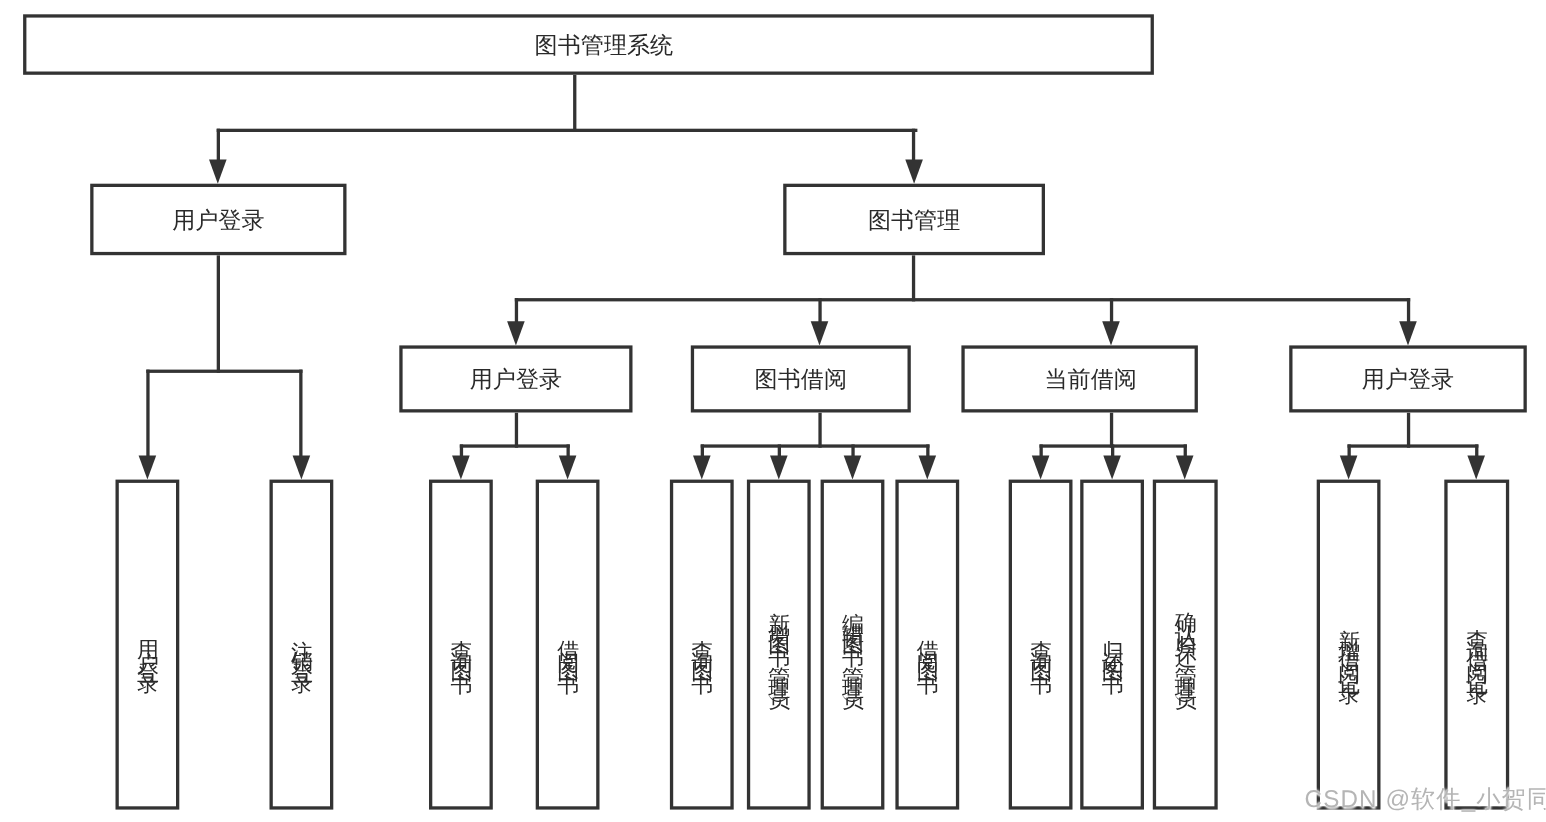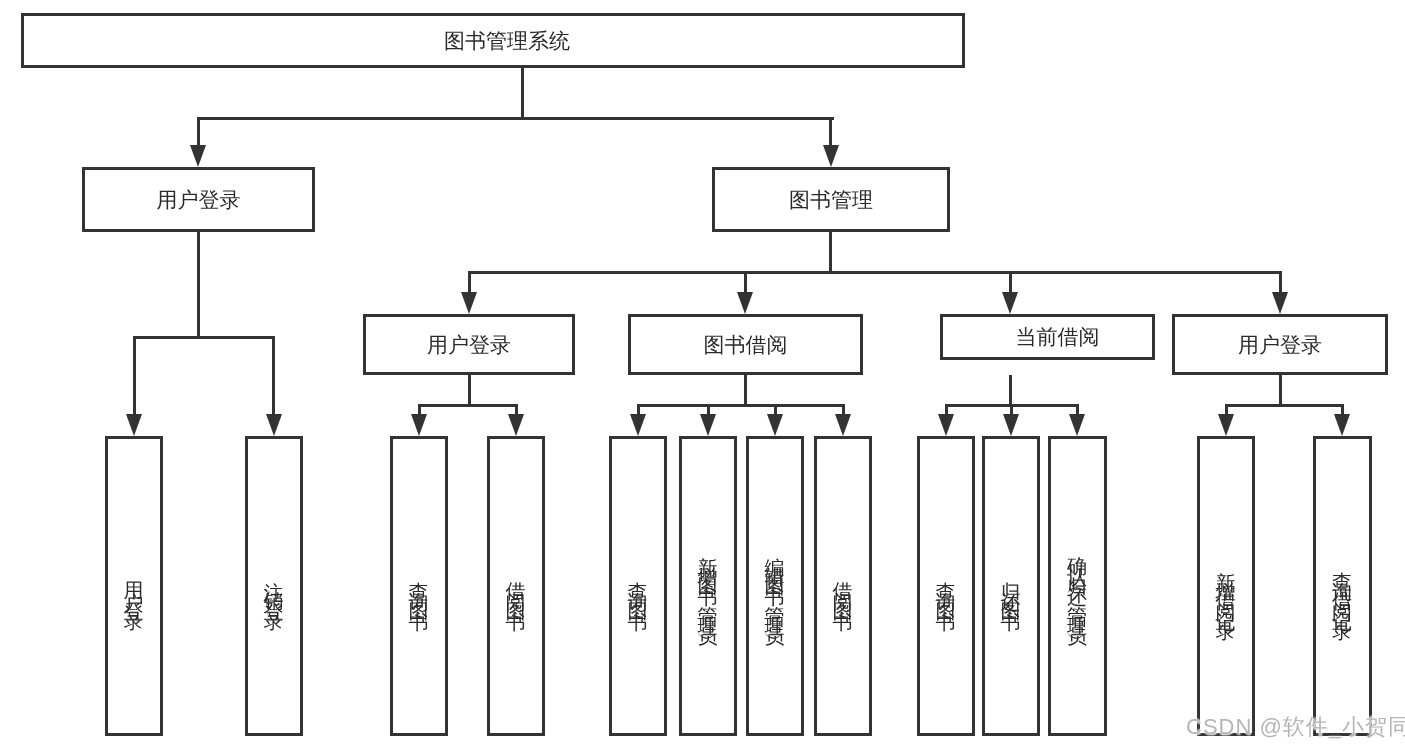--- a/index.html
+++ b/index.html
@@ -94,38 +94,38 @@
   <div class="arrow" style="left:630px;top:414px;"></div>
   <div class="arrow" style="left:700px;top:414px;"></div>
   <div class="arrow" style="left:767px;top:414px;"></div>
   <div class="arrow" style="left:835px;top:414px;"></div>
   <div class="arrow" style="left:938px;top:414px;"></div>
   <div class="arrow" style="left:1003px;top:414px;"></div>
   <div class="arrow" style="left:1069px;top:414px;"></div>
   <div class="arrow" style="left:1218px;top:414px;"></div>
   <div class="arrow" style="left:1334px;top:414px;"></div>
 
-  <div class="box" style="left:21px;top:13px;width:944px;height:55px;padding-left:28px;">
+  <div class="box" style="left:21px;top:13px;width:1028px;height:55px;padding-left:28px;">
     <span class="lbl">图书管理系统</span>
   </div>
 
   <div class="box" style="left:82px;top:167px;width:233px;height:65px;">
     <span class="lbl">用户登录</span>
   </div>
   <div class="box" style="left:712px;top:167px;width:238px;height:65px;justify-content:center;">
     <span class="lbl">图书管理</span>
   </div>
 
   <div class="box" style="left:363px;top:314px;width:212px;height:61px;">
     <span class="lbl">用户登录</span>
   </div>
-  <div class="box" style="left:628px;top:314px;width:235px;height:61px;">
+  <div class="box" style="left:628px;top:314px;width:200px;height:61px;">
     <span class="lbl">图书借阅</span>
   </div>
-  <div class="box" style="left:940px;top:314px;width:215px;height:46px;padding-left:20px;">
+  <div class="box" style="left:874px;top:314px;width:215px;height:61px;padding-left:20px;">
     <span class="lbl">当前借阅</span>
   </div>
   <div class="box" style="left:1172px;top:314px;width:216px;height:61px;">
     <span class="lbl">用户登录</span>
   </div>
 
   <div class="box" style="left:105px;top:436px;width:58px;height:300px;">
     <span class="vlbl">用户登录</span>
   </div>
   <div class="box" style="left:245px;top:436px;width:58px;height:300px;">

